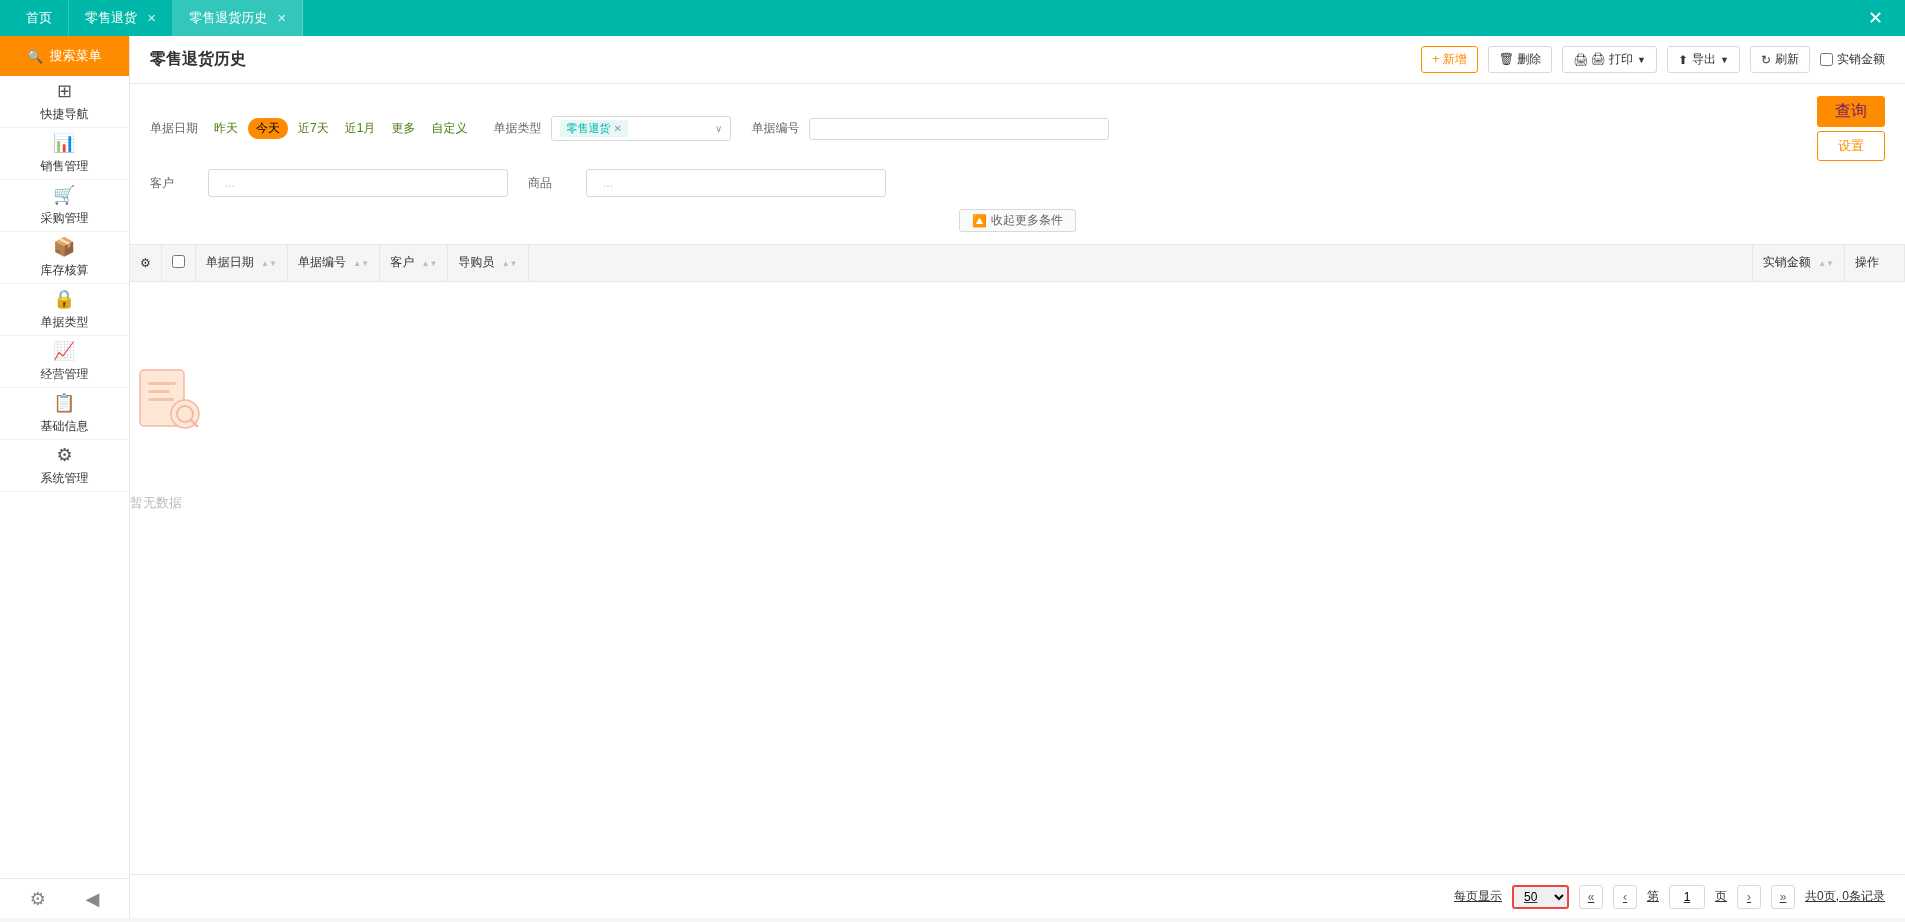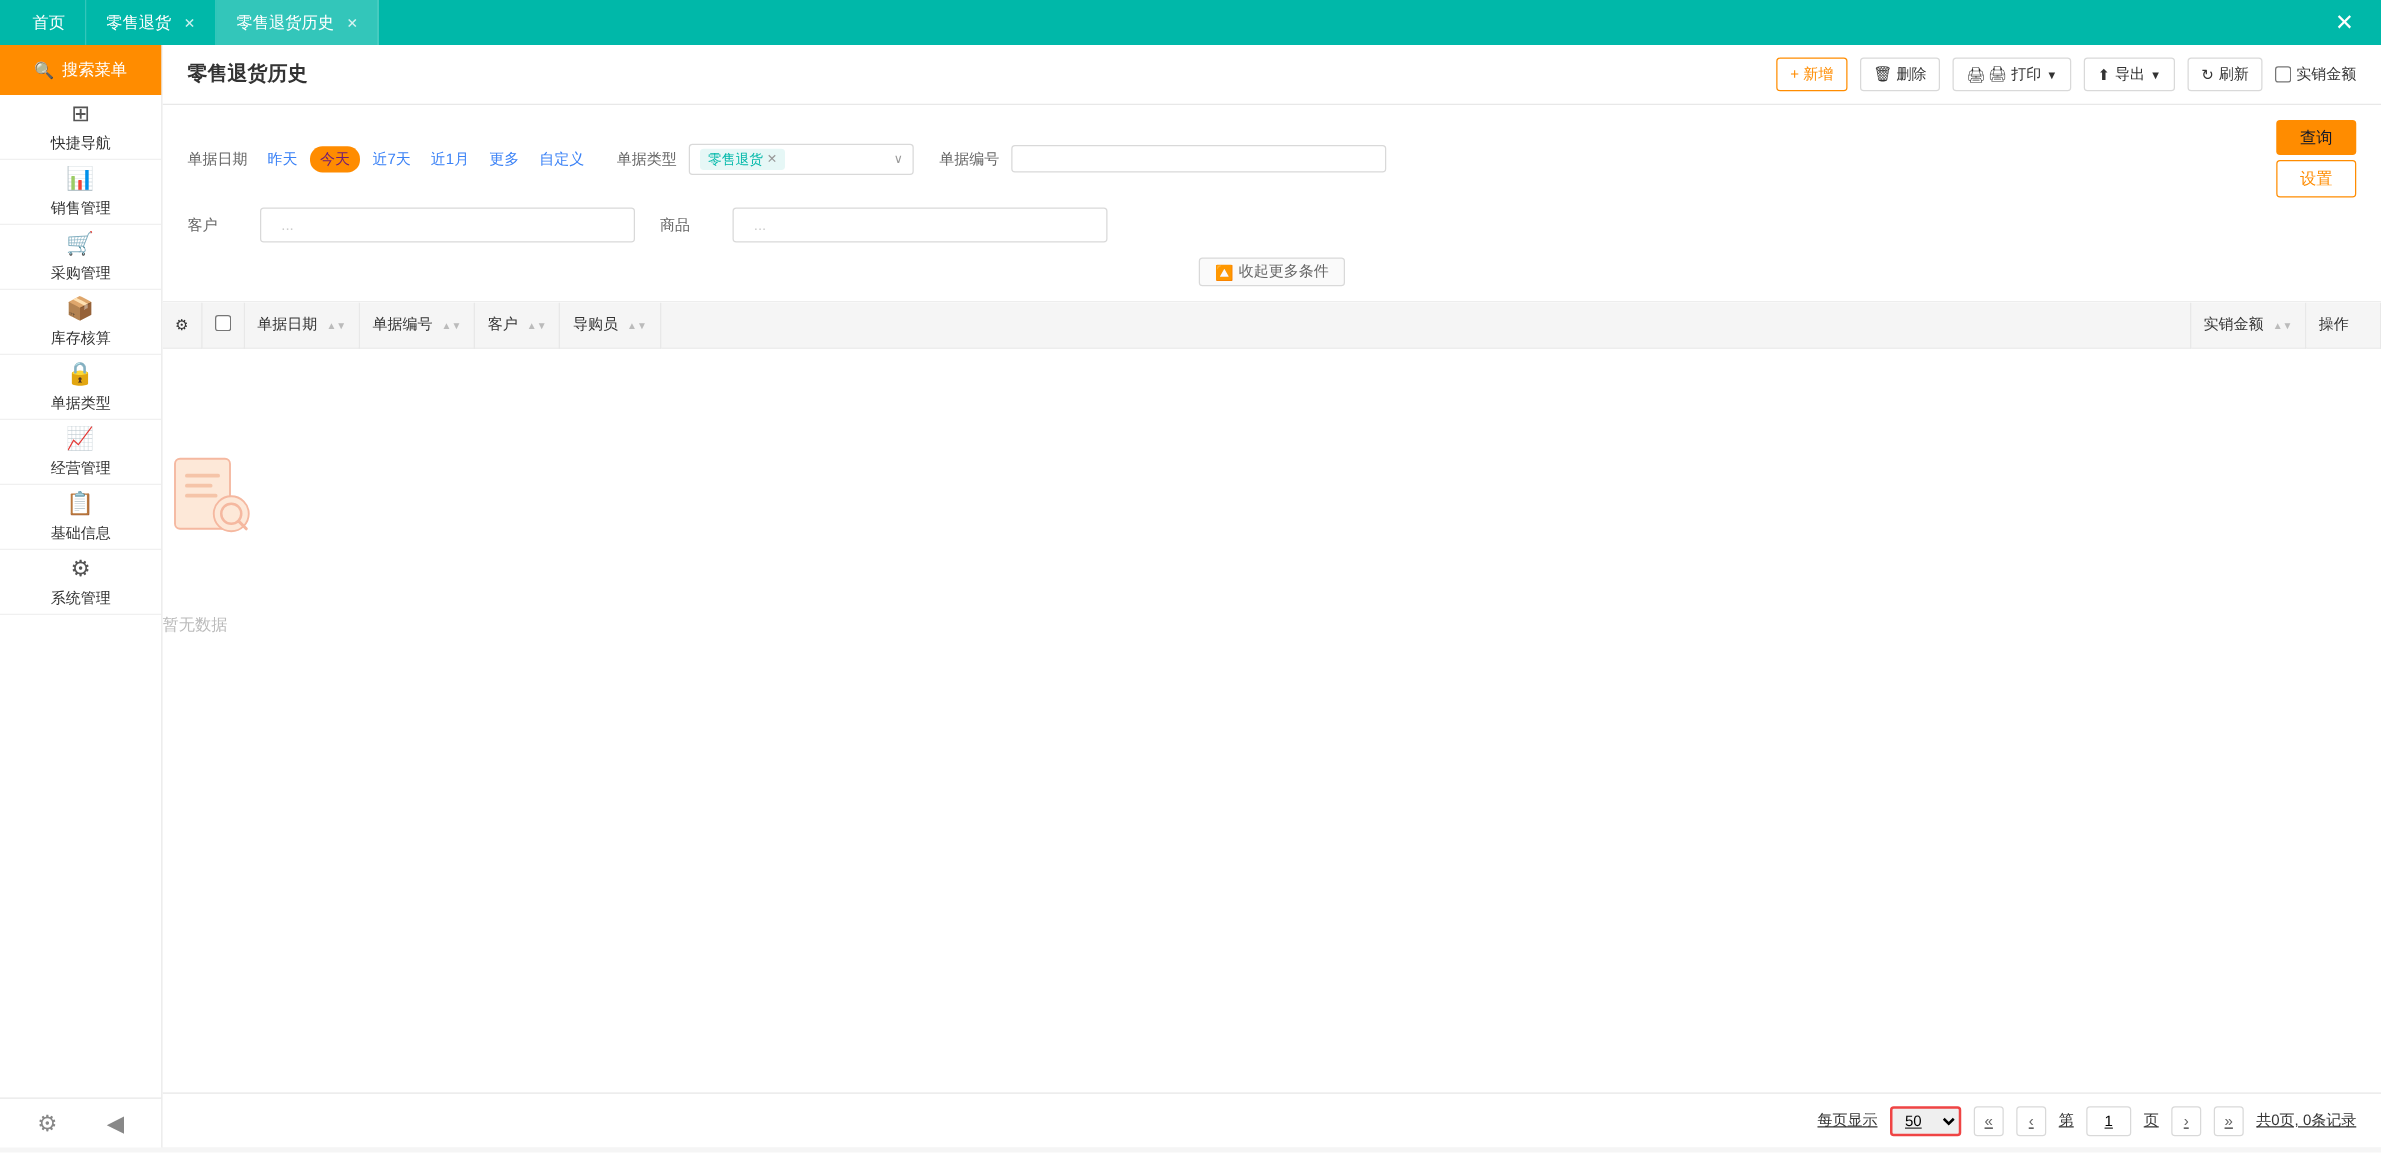--- a/index.html
+++ b/index.html
@@ -155,27 +155,27 @@
       min-width: 50px;
     }
     .date-range-btns {
       display: flex;
       align-items: center;
       gap: 4px;
     }
     .date-btn {
       padding: 2px 6px;
       font-size: 12px;
-      color: #3b82f6;
+      color: #4d7c0f;
       cursor: pointer;
       border-radius: 2px;
     }
     .date-btn.active {
       background: #ff8c00;
-      color: #701a75;
+      color: #000000;
       border-radius: 10px;
       padding: 2px 8px;
     }
     .date-input-range {
       font-size: 11px;
       color: #888;
       white-space: nowrap;
     }
     .filter-select {
       display: flex;
@@ -231,24 +231,24 @@
     .filter-ellipsis {
       color: #ccc;
       font-size: 12px;
       padding: 3px 8px;
     }
 
     
     .query-btn {
       padding: 5px 18px;
       background: #ff8c00;
-      color: #0f172a;
+      color: #701a75;
       border: none;
       border-radius: 3px;
-      font-size: 13px;
+      font-size: 16px;
       cursor: pointer;
     }
     .setting-btn {
       padding: 5px 18px;
       background: #fff;
       color: #ff8c00;
       border: 1px solid #ff8c00;
       border-radius: 3px;
       font-size: 13px;
       cursor: pointer;

